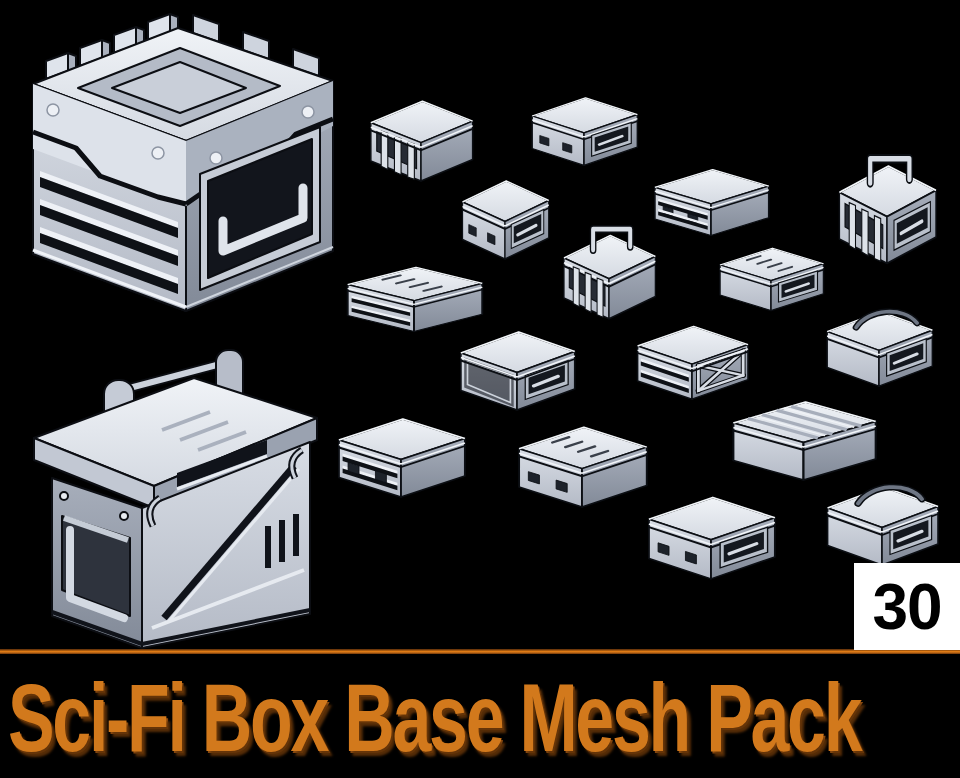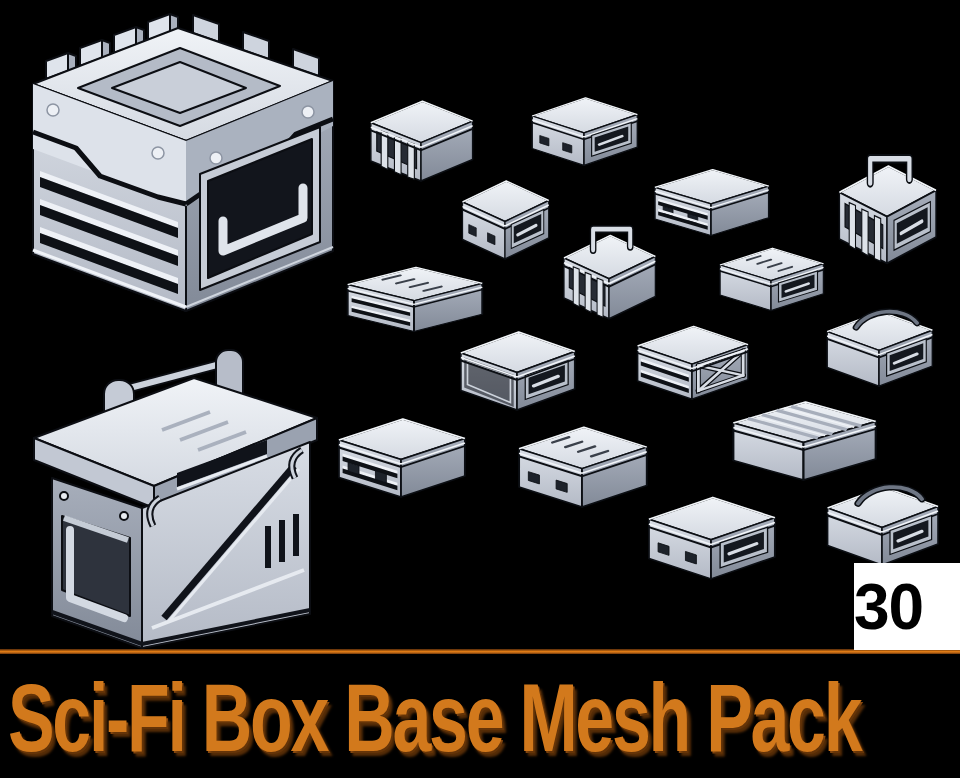--- a/index.html
+++ b/index.html
@@ -2,21 +2,21 @@
 <html><head>
 <meta charset="utf-8">
 <style>
   html,body{margin:0;padding:0;background:#000;}
   .stage{position:relative;width:960px;height:778px;background:#000;overflow:hidden;
          font-family:"Liberation Sans",sans-serif;}
   svg.box{position:absolute;overflow:visible;}
   .divider{position:absolute;left:0;top:649px;width:960px;height:5px;
            background:linear-gradient(to bottom,#50280a,#d4720f 45%,#e8831c 55%,#6b3408);}
   .badge{position:absolute;right:0;top:563px;width:106px;height:87px;background:#ffffff;
-         display:flex;align-items:center;}
+         display:flex;align-items:center;justify-content:center;}
   .badge span{font-size:64px;font-weight:bold;color:#000;letter-spacing:-1px;}
   .title{position:absolute;left:8px;top:670px;white-space:nowrap;line-height:1;
          font-size:92px;font-weight:bold;letter-spacing:-3px;color:#d2791c;
          transform:scale(0.76,1.04);transform-origin:left top;
          text-shadow:5px 5px 3px rgba(96,50,8,0.9), 2px 2px 0 #8a4a10;}
 </style>
 </head>
 <body>
 
 <div class="stage">

